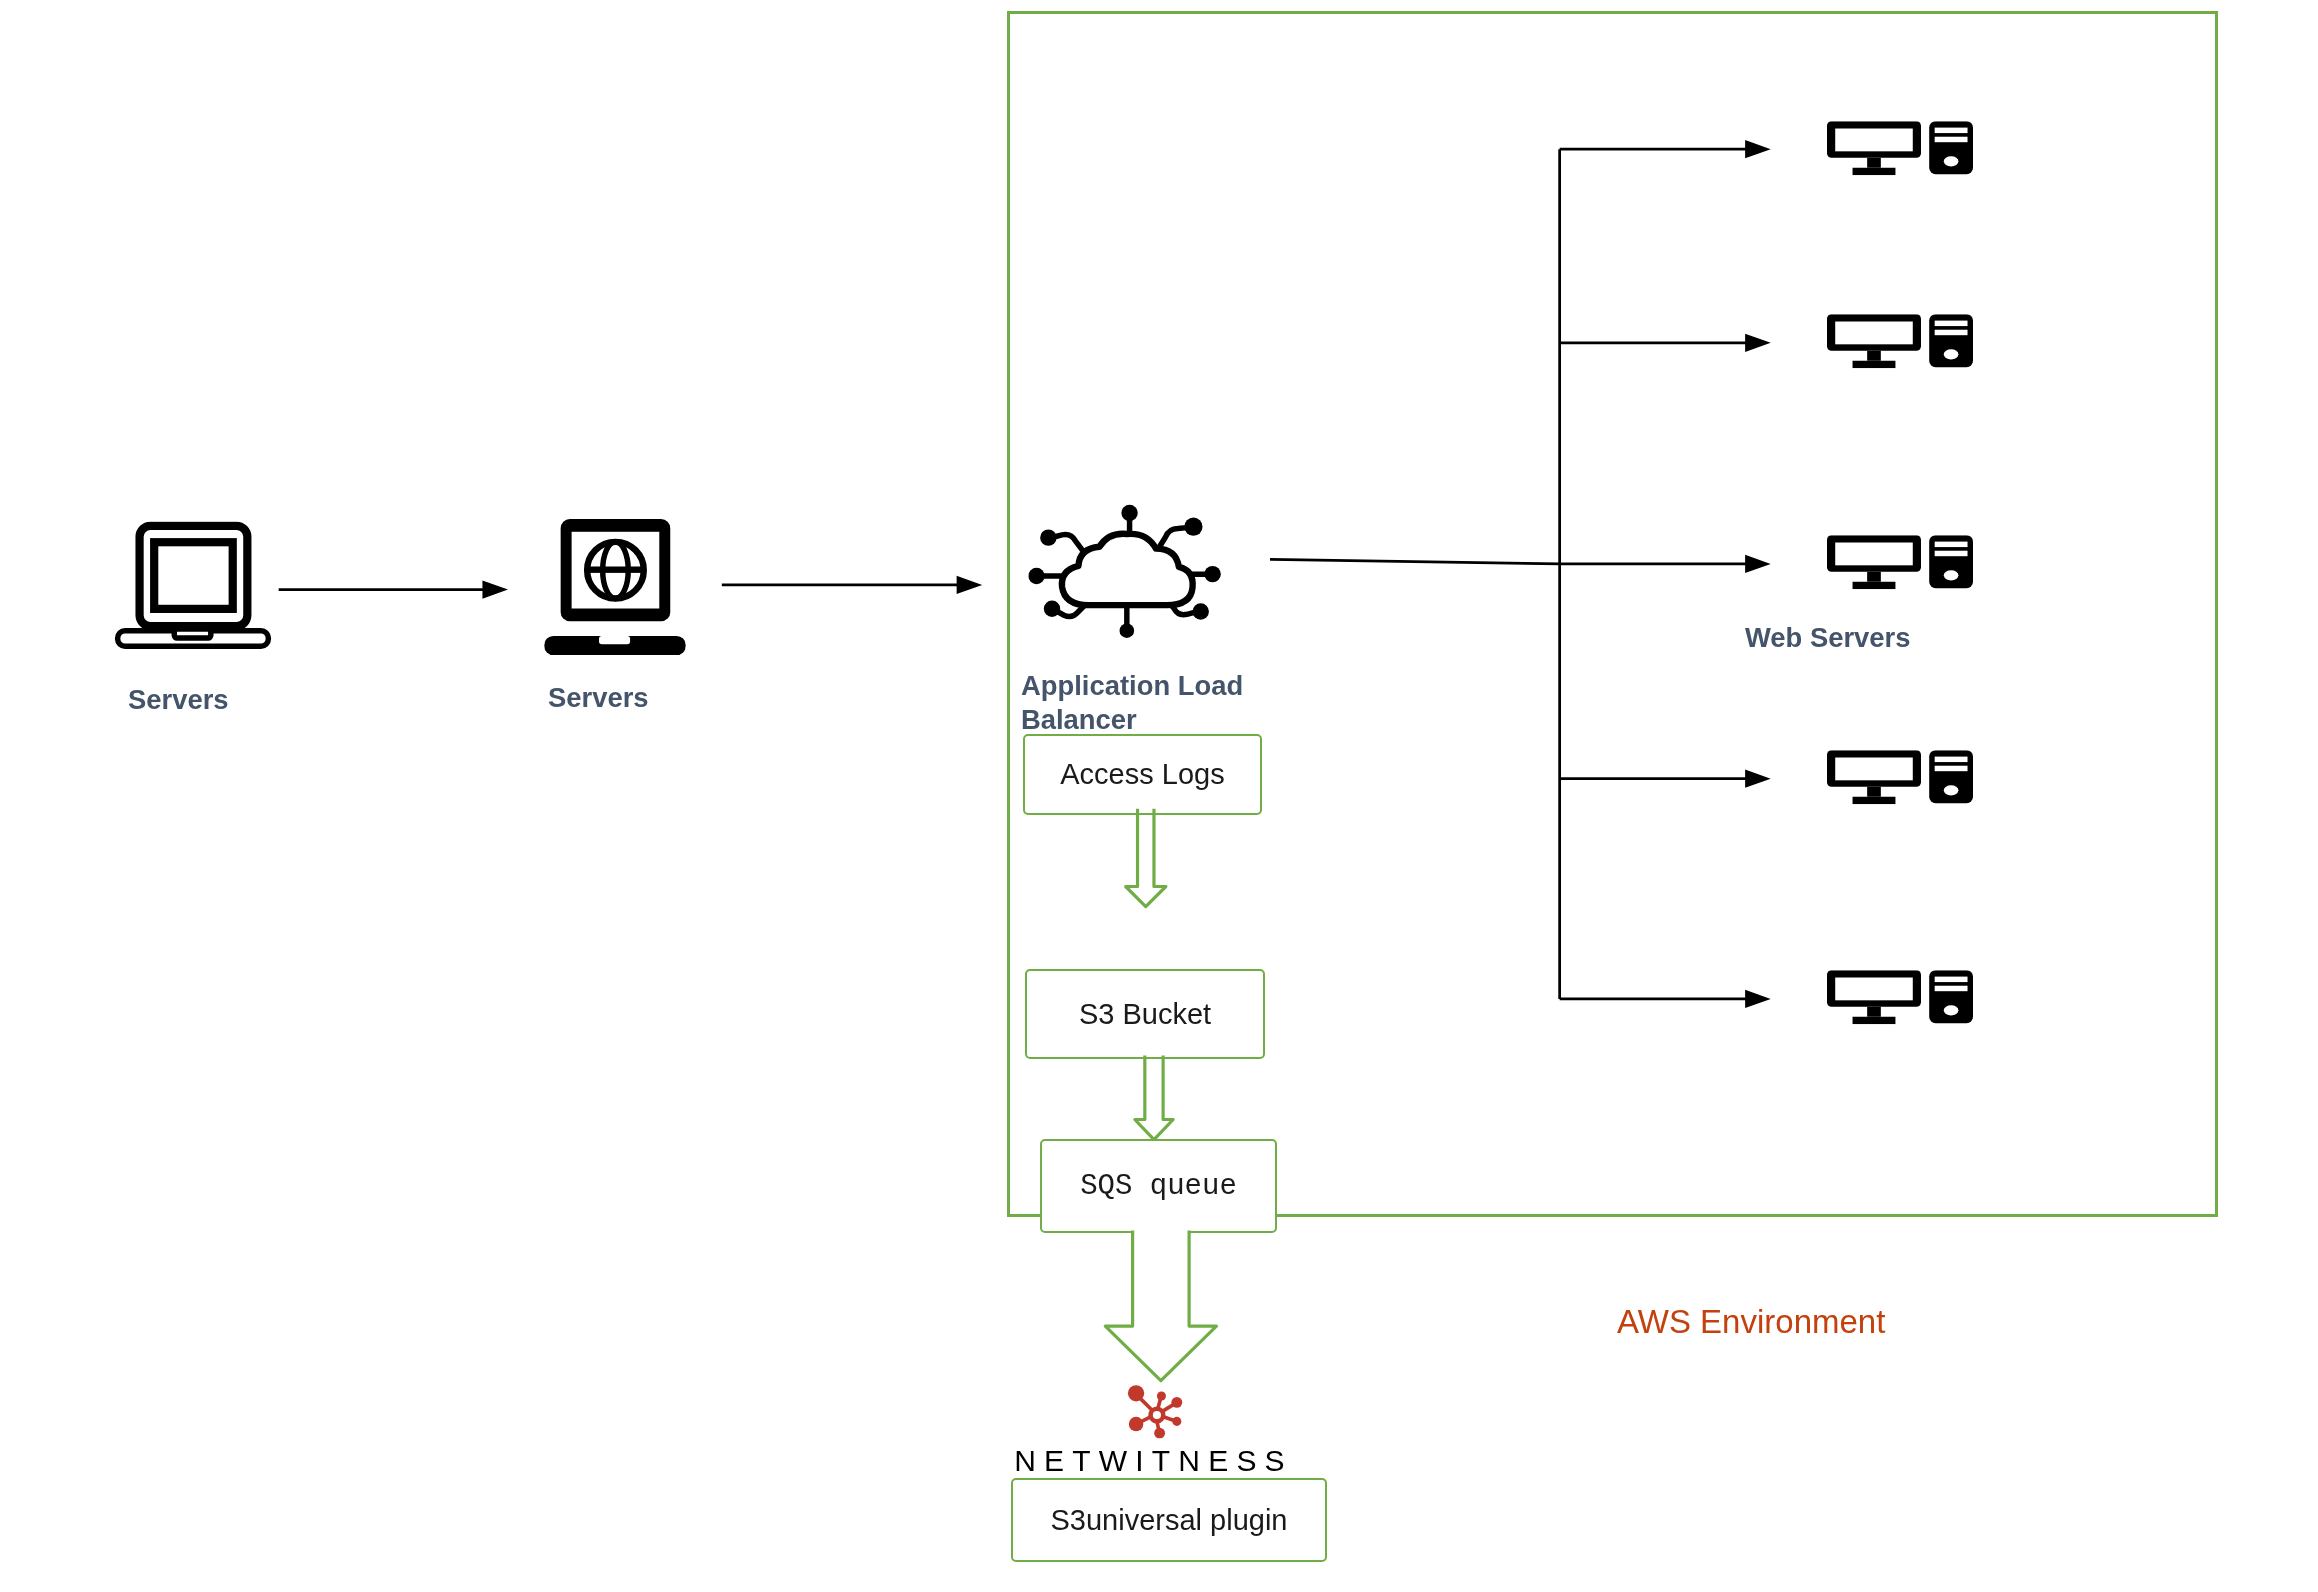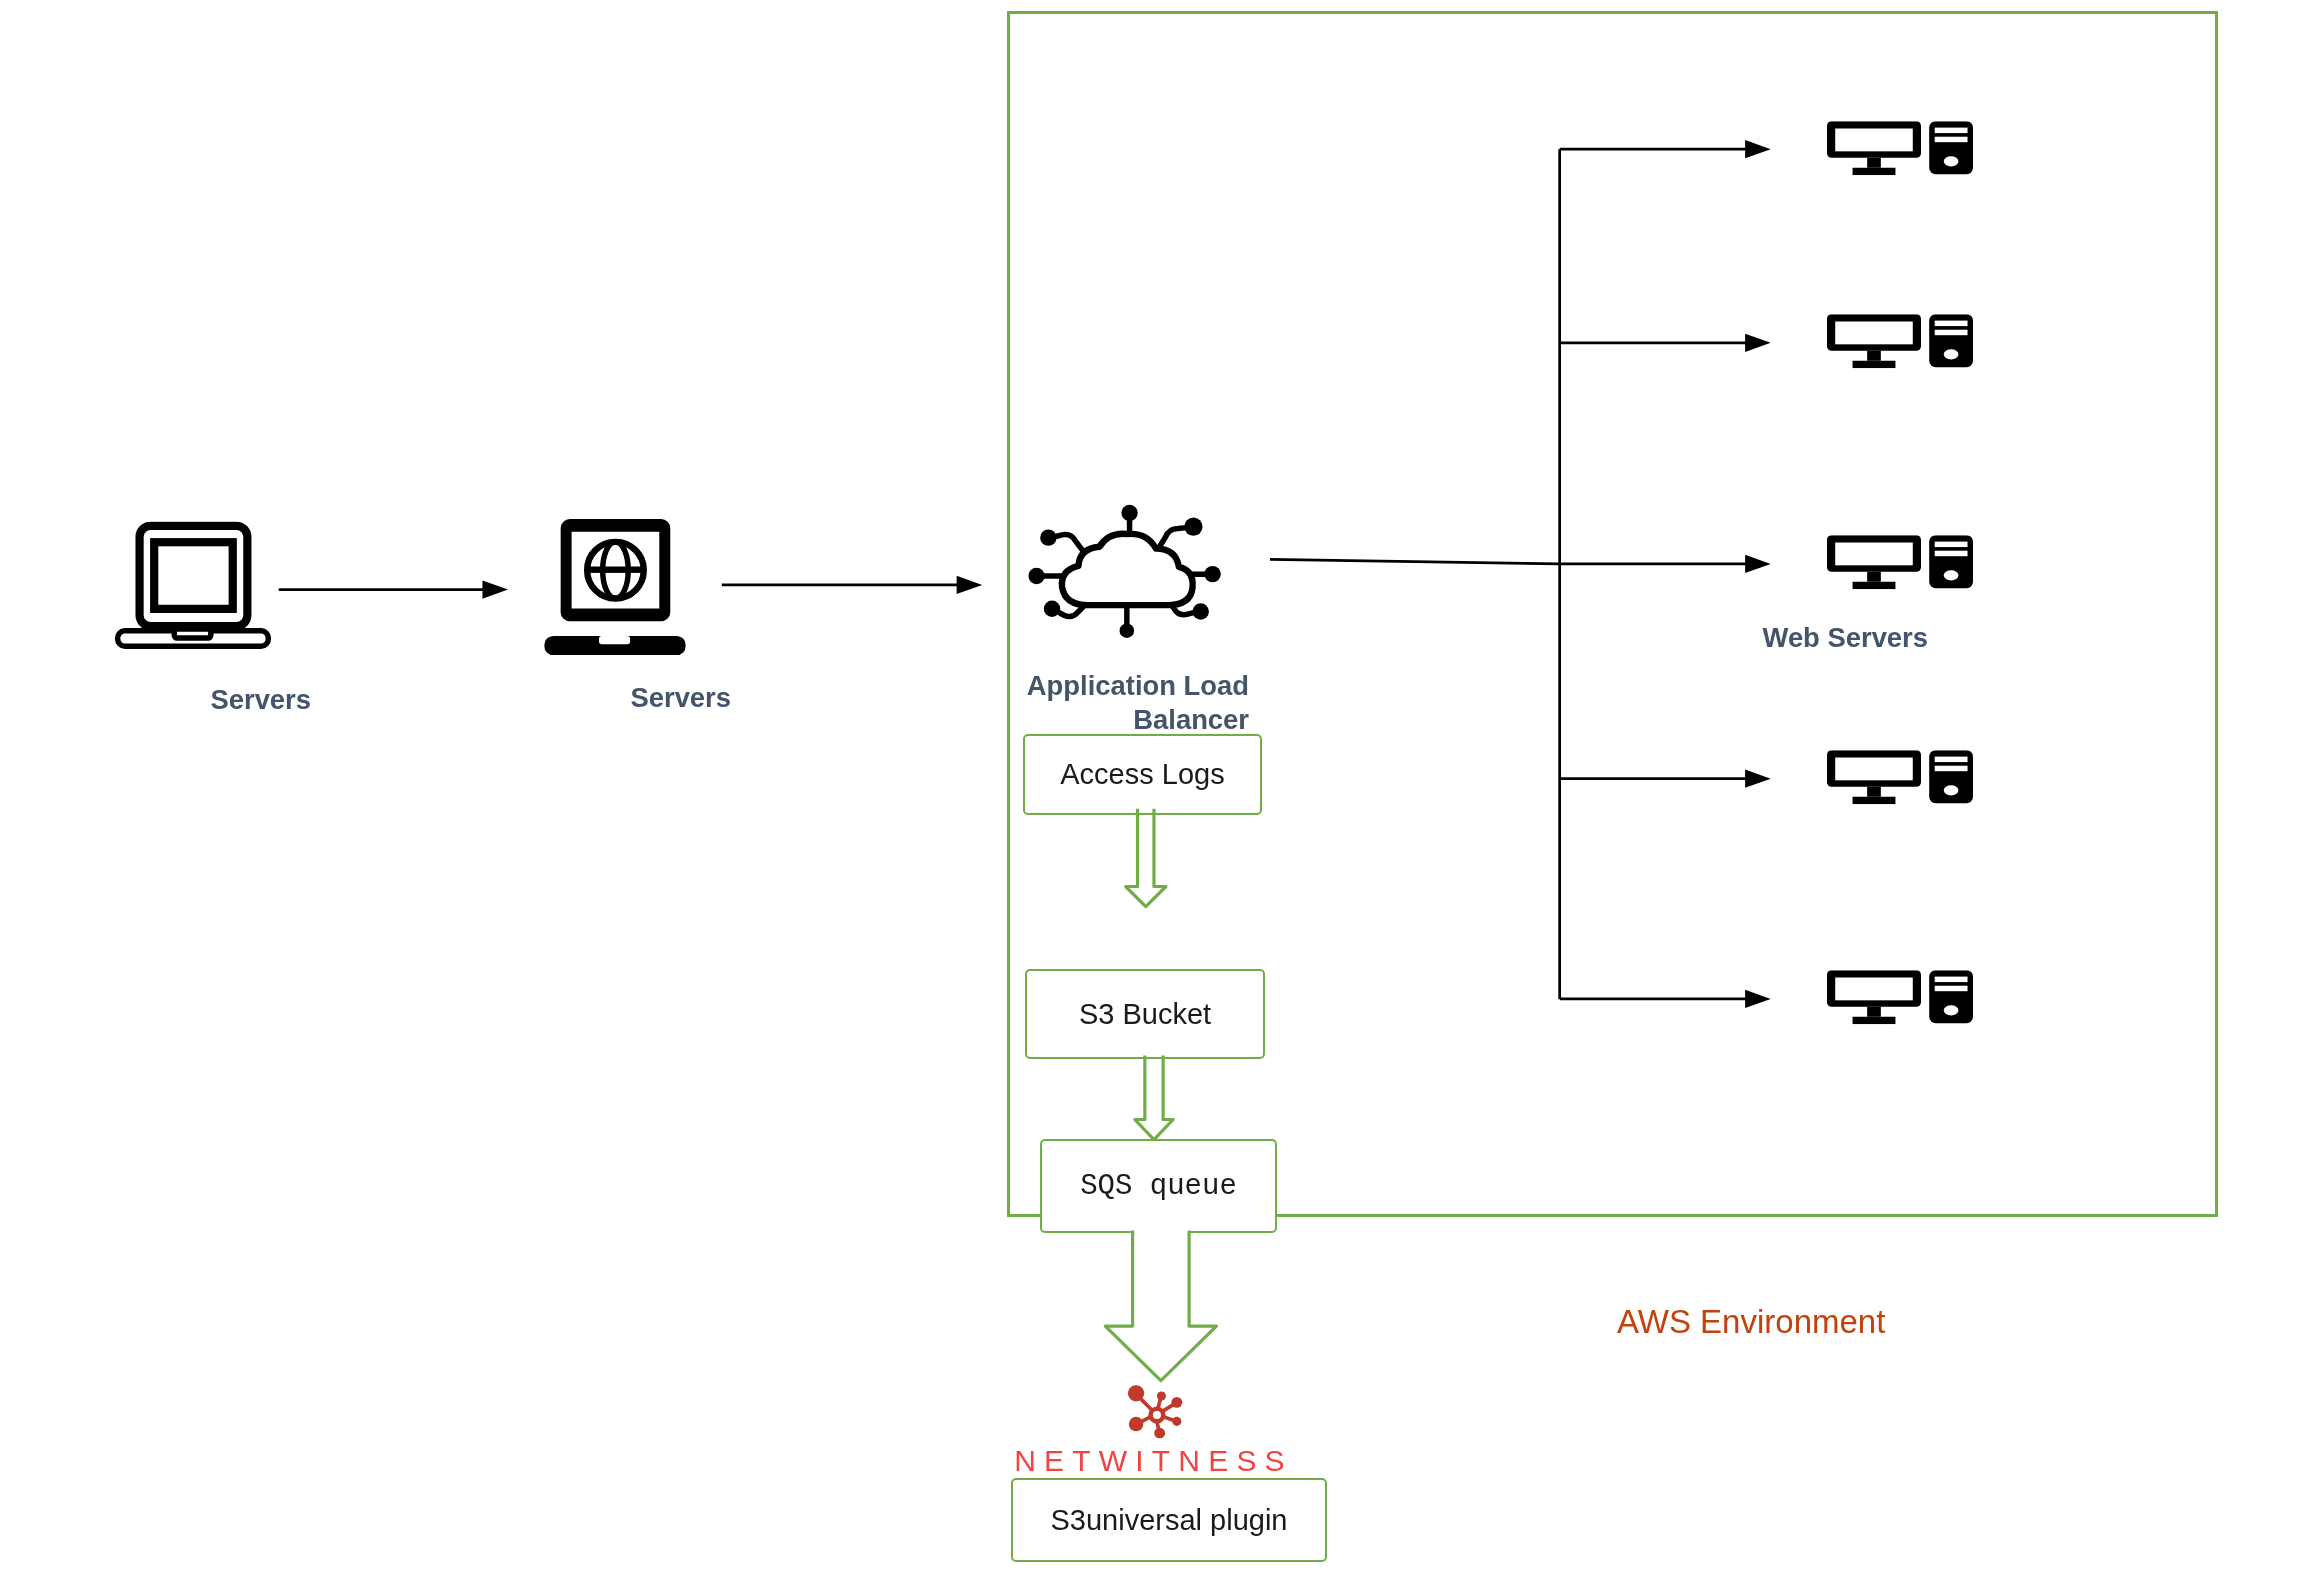--- a/index.html
+++ b/index.html
@@ -2,39 +2,39 @@
 <html style="font-size:14.6px"><head>
 <meta charset="utf-8">
 <style>
   html,body{margin:0;padding:0;background:#ffffff;}
   #canvas{
     position:relative;width:2318px;height:1593px;background:#ffffff;overflow:hidden;
     font-family:"Liberation Sans", sans-serif;
   }
   .abs{position:absolute;}
   .node-label{
-    color:#44546A;font-weight:bold;font-size:27.4px;text-align:right;line-height:1.25;
+    color:#44546A;font-weight:bold;font-size:27.4px;text-align:left;line-height:1.25;
   }
   .green-box{
     position:absolute;border:2.7px solid #70AD47;border-radius:5px;background:transparent;
     display:flex;align-items:center;justify-content:center;
     color:#1a1a1a;font-size:29px;
   }
   .green-box.filled{background:#ffffff;font-family:Liberation Mono, monospace;}
   #aws-box{
     position:absolute;left:1007px;top:11px;width:1211px;height:1206px;
     border:3.7px solid #70AD47;box-sizing:border-box;background:transparent;
   }
   #aws-env-label{
     position:absolute;left:1617px;top:1303px;width:283px;text-align:left;
     color:#c2410c;font-size:33px;
   }
   #netwitness-wordmark{
     position:absolute;left:996px;top:1444px;width:315px;text-align:center;
-    color:#ef4444;font-size:30px;letter-spacing:8.2px;font-weight:400;
+    color:#000000;font-size:30px;letter-spacing:8.2px;font-weight:400;
   }
   svg{display:block;}
 </style>
 </head>
 <body>
 
 <div id="canvas">
 
   <svg width="0" height="0" style="position:absolute">
     <defs>

